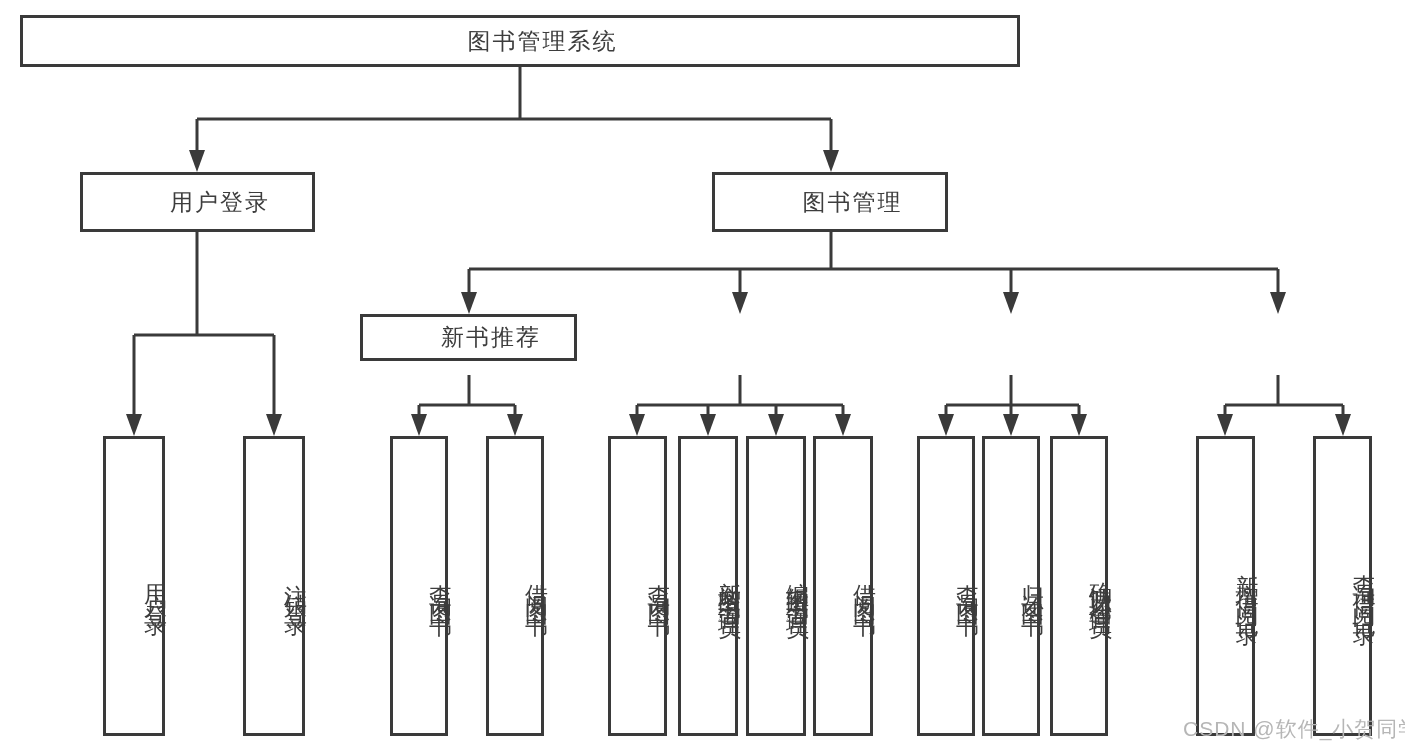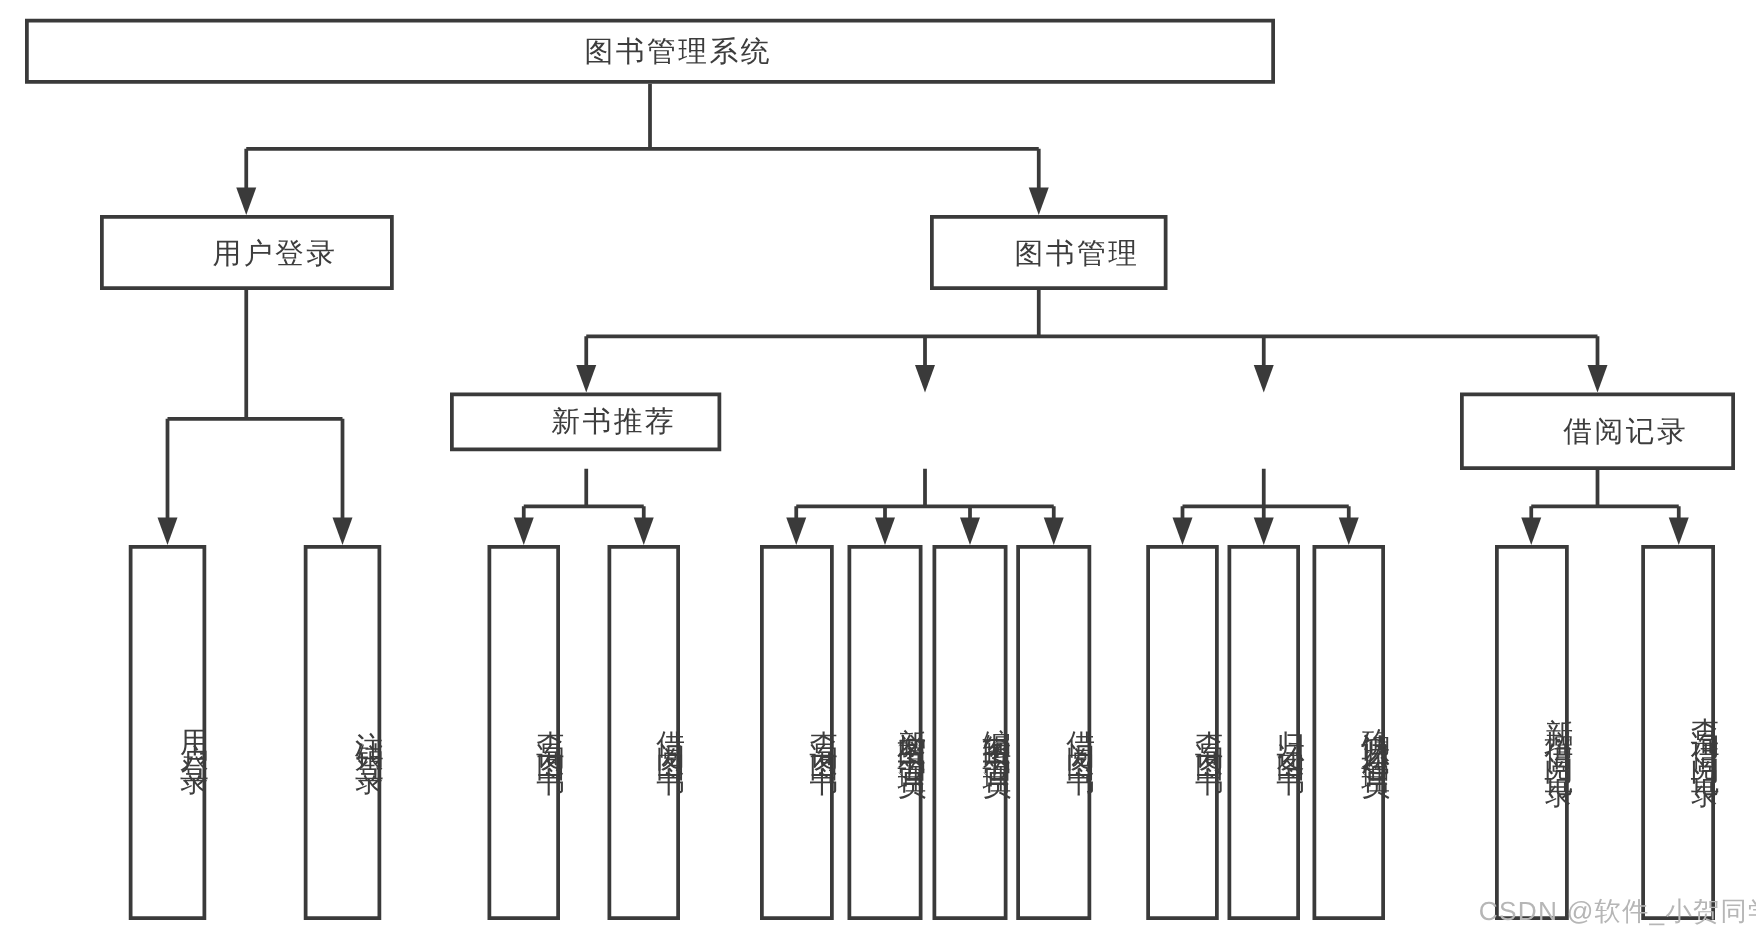--- a/index.html
+++ b/index.html
@@ -64,24 +64,23 @@
       <polygon points="1003,414 1019,414 1011,436"></polygon>
       <polygon points="1071,414 1087,414 1079,436"></polygon>
       <polygon points="1217,414 1233,414 1225,436"></polygon>
       <polygon points="1335,414 1351,414 1343,436"></polygon>
     </g>
   </svg>
 
   <div class="box" style="left:20px;top:15px;width:1000px;height:52px">图书管理系统</div>
 
   <div class="box" style="left:80px;top:172px;width:235px;height:60px">用户登录</div>
-  <div class="box" style="left:744px;top:172px;width:190px;height:60px">图书管理</div>
+  <div class="box" style="left:712px;top:172px;width:236px;height:60px">图书管理</div>
 
   <div class="box" style="left:360px;top:314px;width:217px;height:47px">新书推荐</div>
-  <div class="box" style="left:1168px;top:314px;width:220px;height:62px">借阅记录</div>
 
   <div class="box leaf" style="left:103px;top:436px;width:62px;height:300px">用户登录</div>
   <div class="box leaf" style="left:243px;top:436px;width:62px;height:300px">注销登录</div>
 
   <div class="box leaf" style="left:390px;top:436px;width:58px;height:300px">查询图书</div>
   <div class="box leaf" style="left:486px;top:436px;width:58px;height:300px">借阅图书</div>
 
   <div class="box leaf" style="left:608px;top:436px;width:59px;height:300px">查询图书</div>
   <div class="box leaf ls-tight" style="left:678px;top:436px;width:60px;height:300px">新增图书（管理员）</div>
   <div class="box leaf ls-tight" style="left:746px;top:436px;width:60px;height:300px">编辑图书（管理员）</div>

